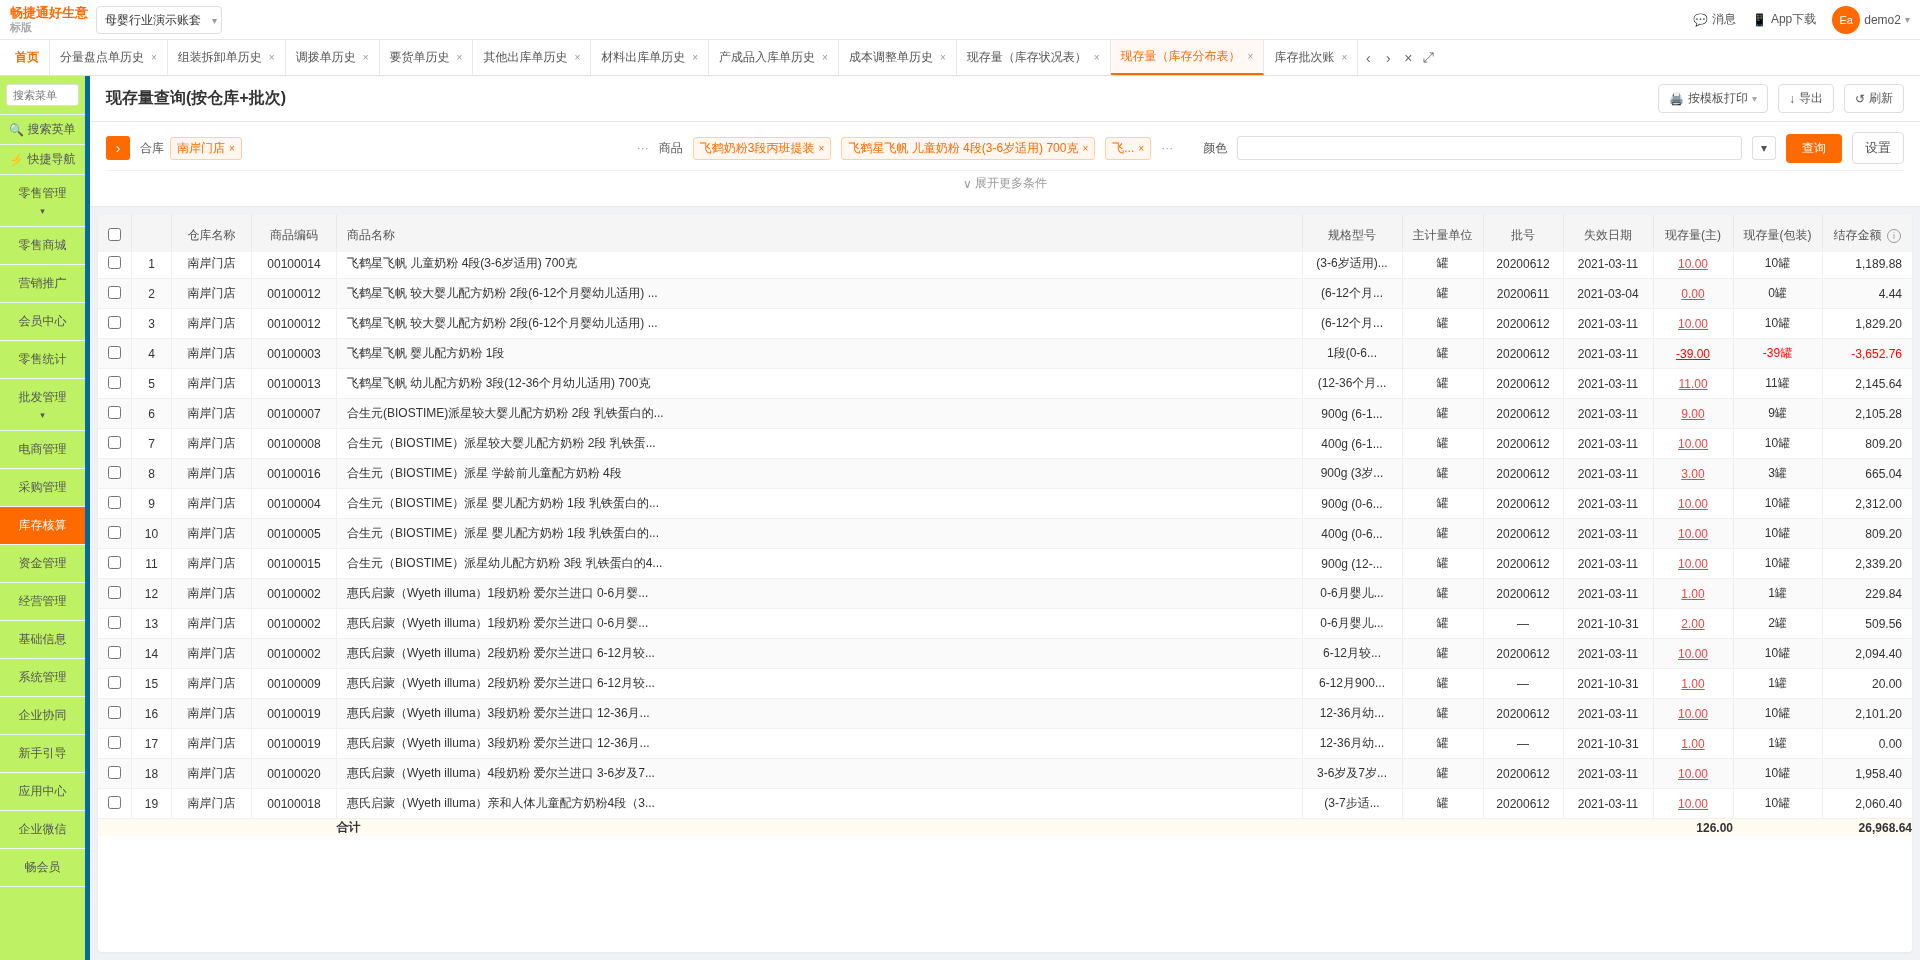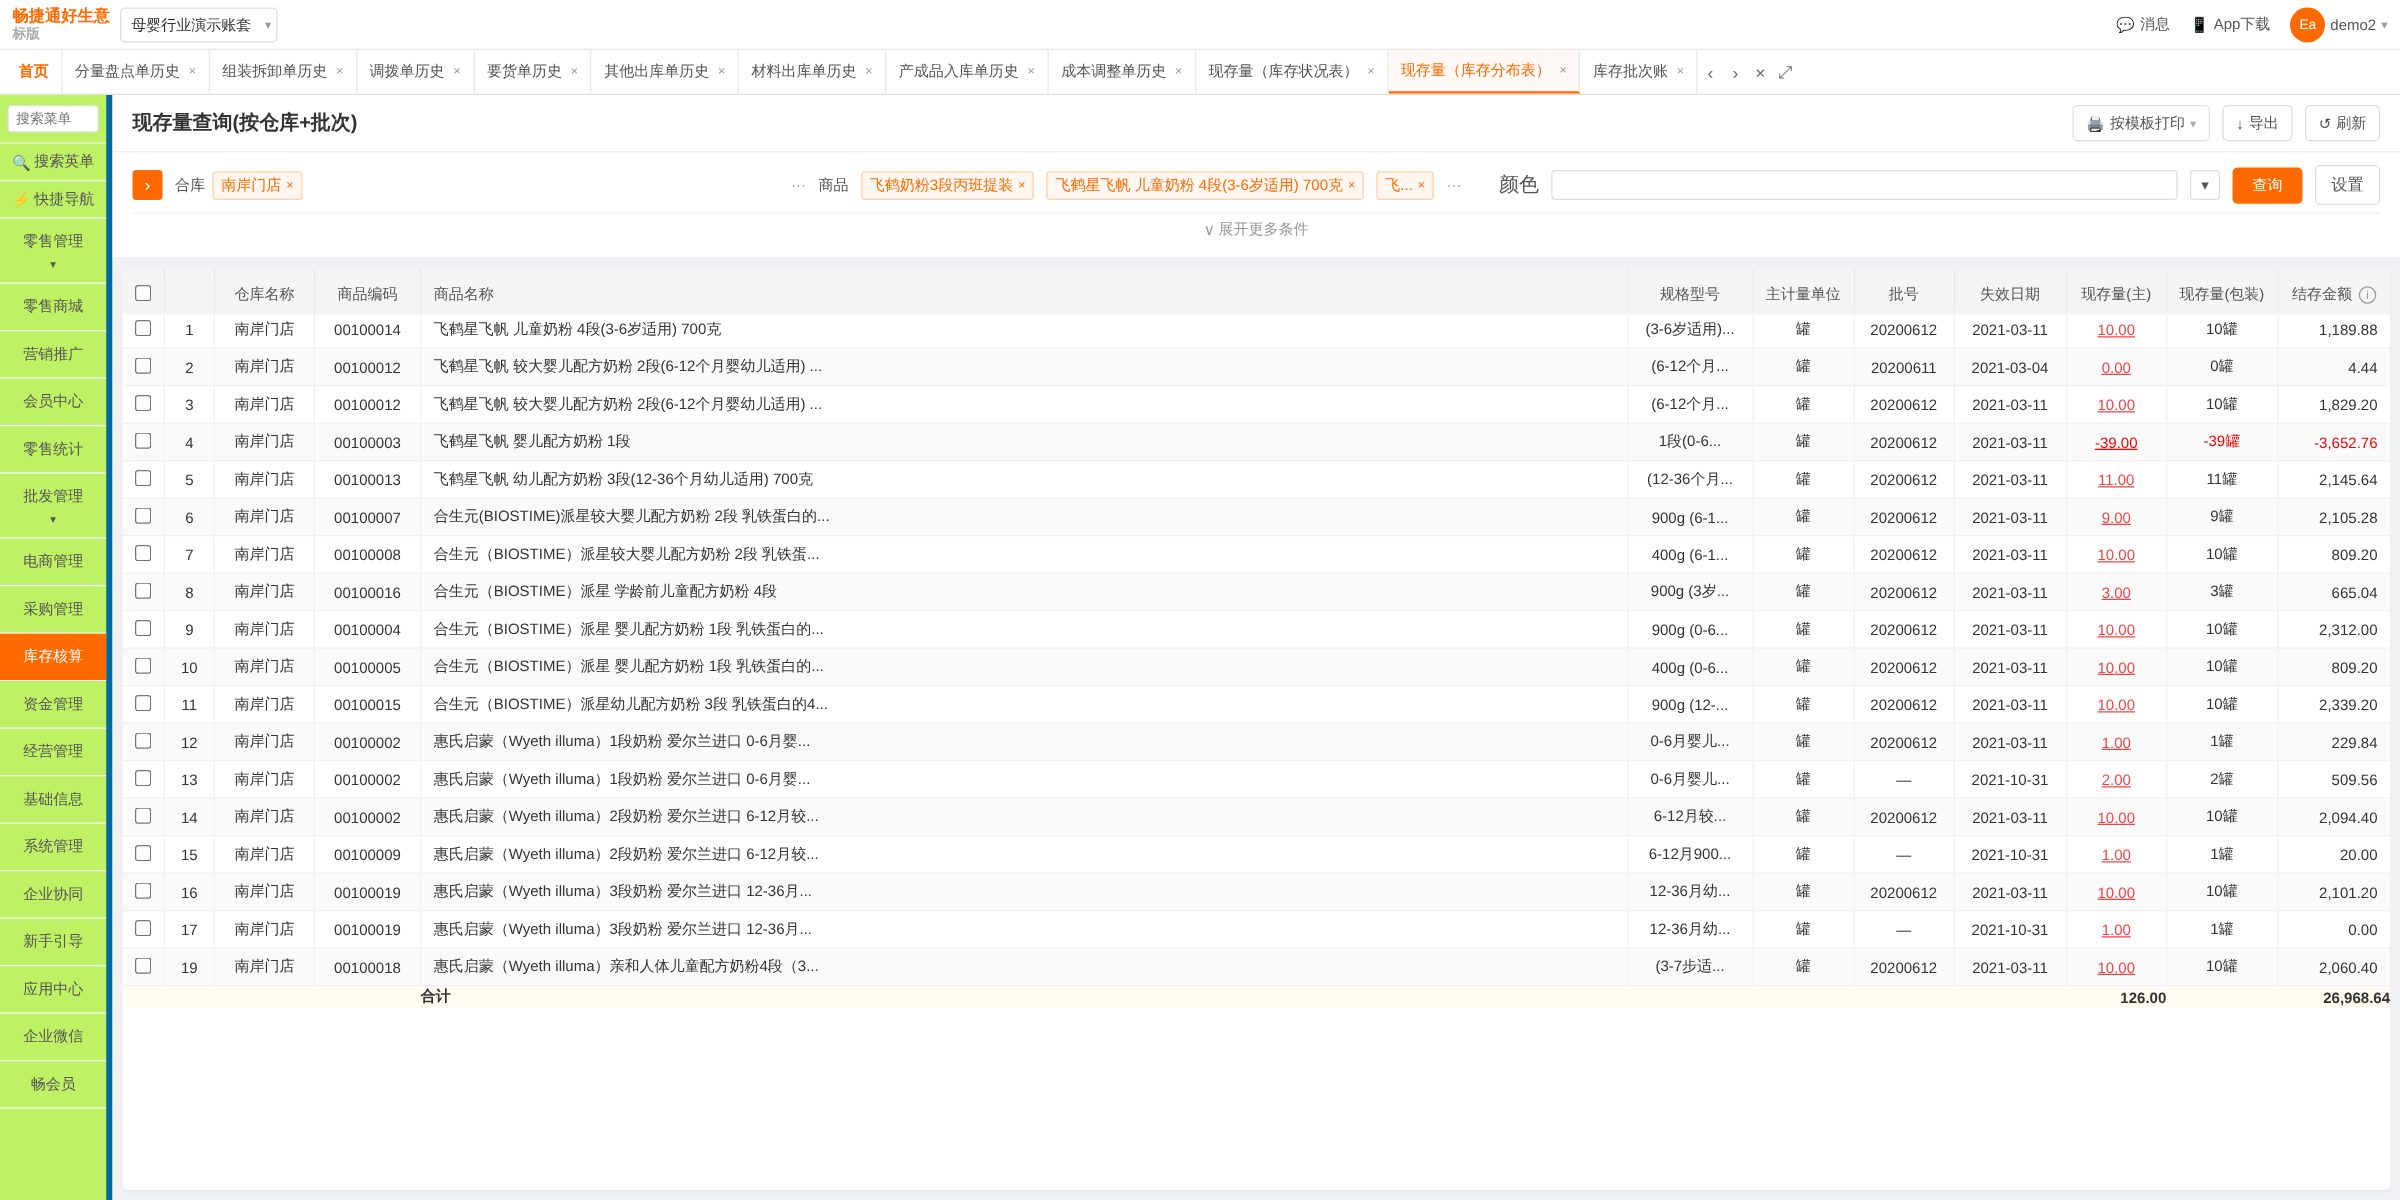--- a/index.html
+++ b/index.html
@@ -309,21 +309,21 @@
       cursor: pointer;
       color: #ff6a00;
       font-size: 10px;
     }
     .filter-ellipsis {
       color: #999;
       cursor: pointer;
     }
     .filter-color-label {
       color: #555;
-      font-size: 16px;
+      font-size: 12px;
       margin-left: 20px;
     }
     .filter-color-input {
       flex: 1;
       border: 1px solid #ddd;
       border-radius: 3px;
       padding: 4px 8px;
       font-size: 12px;
       min-width: 100px;
     }
@@ -979,20 +979,36 @@
     <td class="col-batch">—</td>
     <td class="col-expiry">2021-10-31</td>
     <td class="col-qty-main underline ">1.00</td>
     <td class="col-qty-pkg ">1罐</td>
     <td class="col-amount text-right ">0.00</td>
   </tr>
             <tr>
     <td class="col-check">
       <input type="checkbox" style="">
     </td>
+    <td class="col-seq">18</td>
+    <td class="col-warehouse">南岸门店</td>
+    <td class="col-code">00100020</td>
+    <td class="col-name text-left">惠氏启蒙（Wyeth illuma）4段奶粉 爱尔兰进口 3-6岁及7...</td>
+    <td class="col-spec">3-6岁及7岁...</td>
+    <td class="col-unit">罐</td>
+    <td class="col-batch">20200612</td>
+    <td class="col-expiry">2021-03-11</td>
+    <td class="col-qty-main underline ">10.00</td>
+    <td class="col-qty-pkg ">10罐</td>
+    <td class="col-amount text-right ">1,958.40</td>
+  </tr>
+            <tr>
+    <td class="col-check">
+      <input type="checkbox" style="">
+    </td>
     <td class="col-seq">19</td>
     <td class="col-warehouse">南岸门店</td>
     <td class="col-code">00100018</td>
     <td class="col-name text-left">惠氏启蒙（Wyeth illuma）亲和人体儿童配方奶粉4段（3...</td>
     <td class="col-spec">(3-7步适...</td>
     <td class="col-unit">罐</td>
     <td class="col-batch">20200612</td>
     <td class="col-expiry">2021-03-11</td>
     <td class="col-qty-main underline ">10.00</td>
     <td class="col-qty-pkg ">10罐</td>

